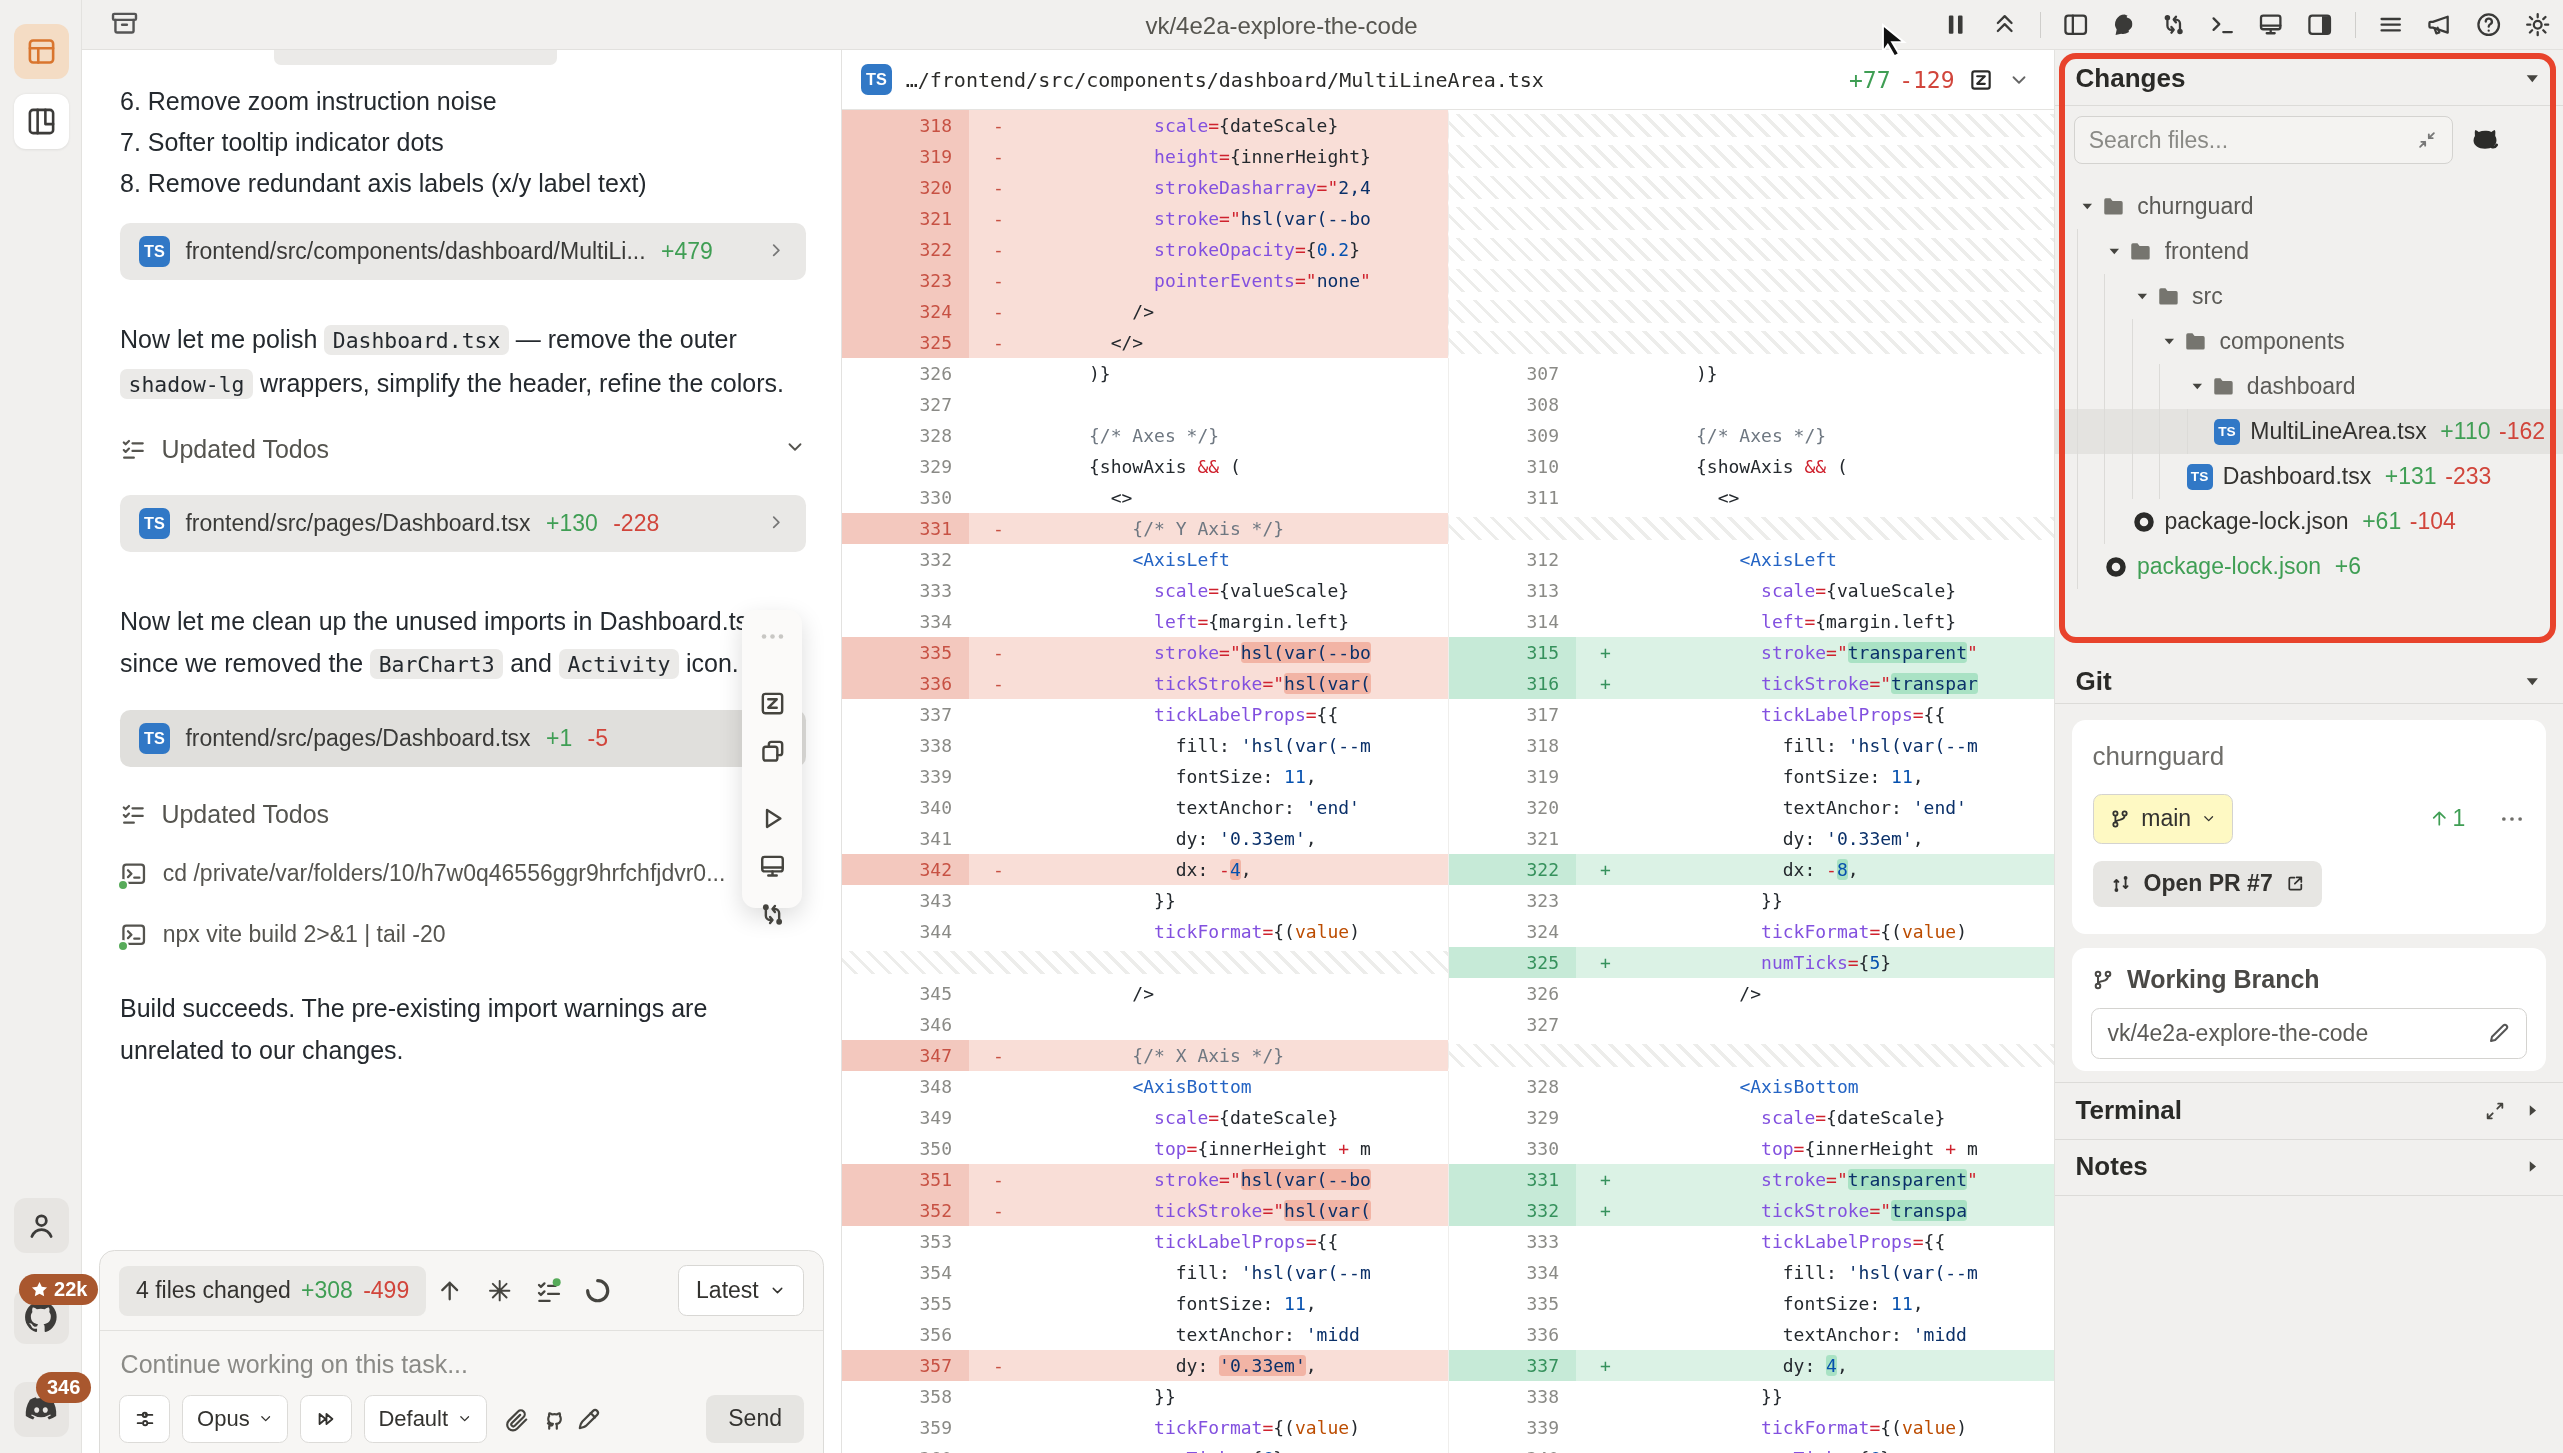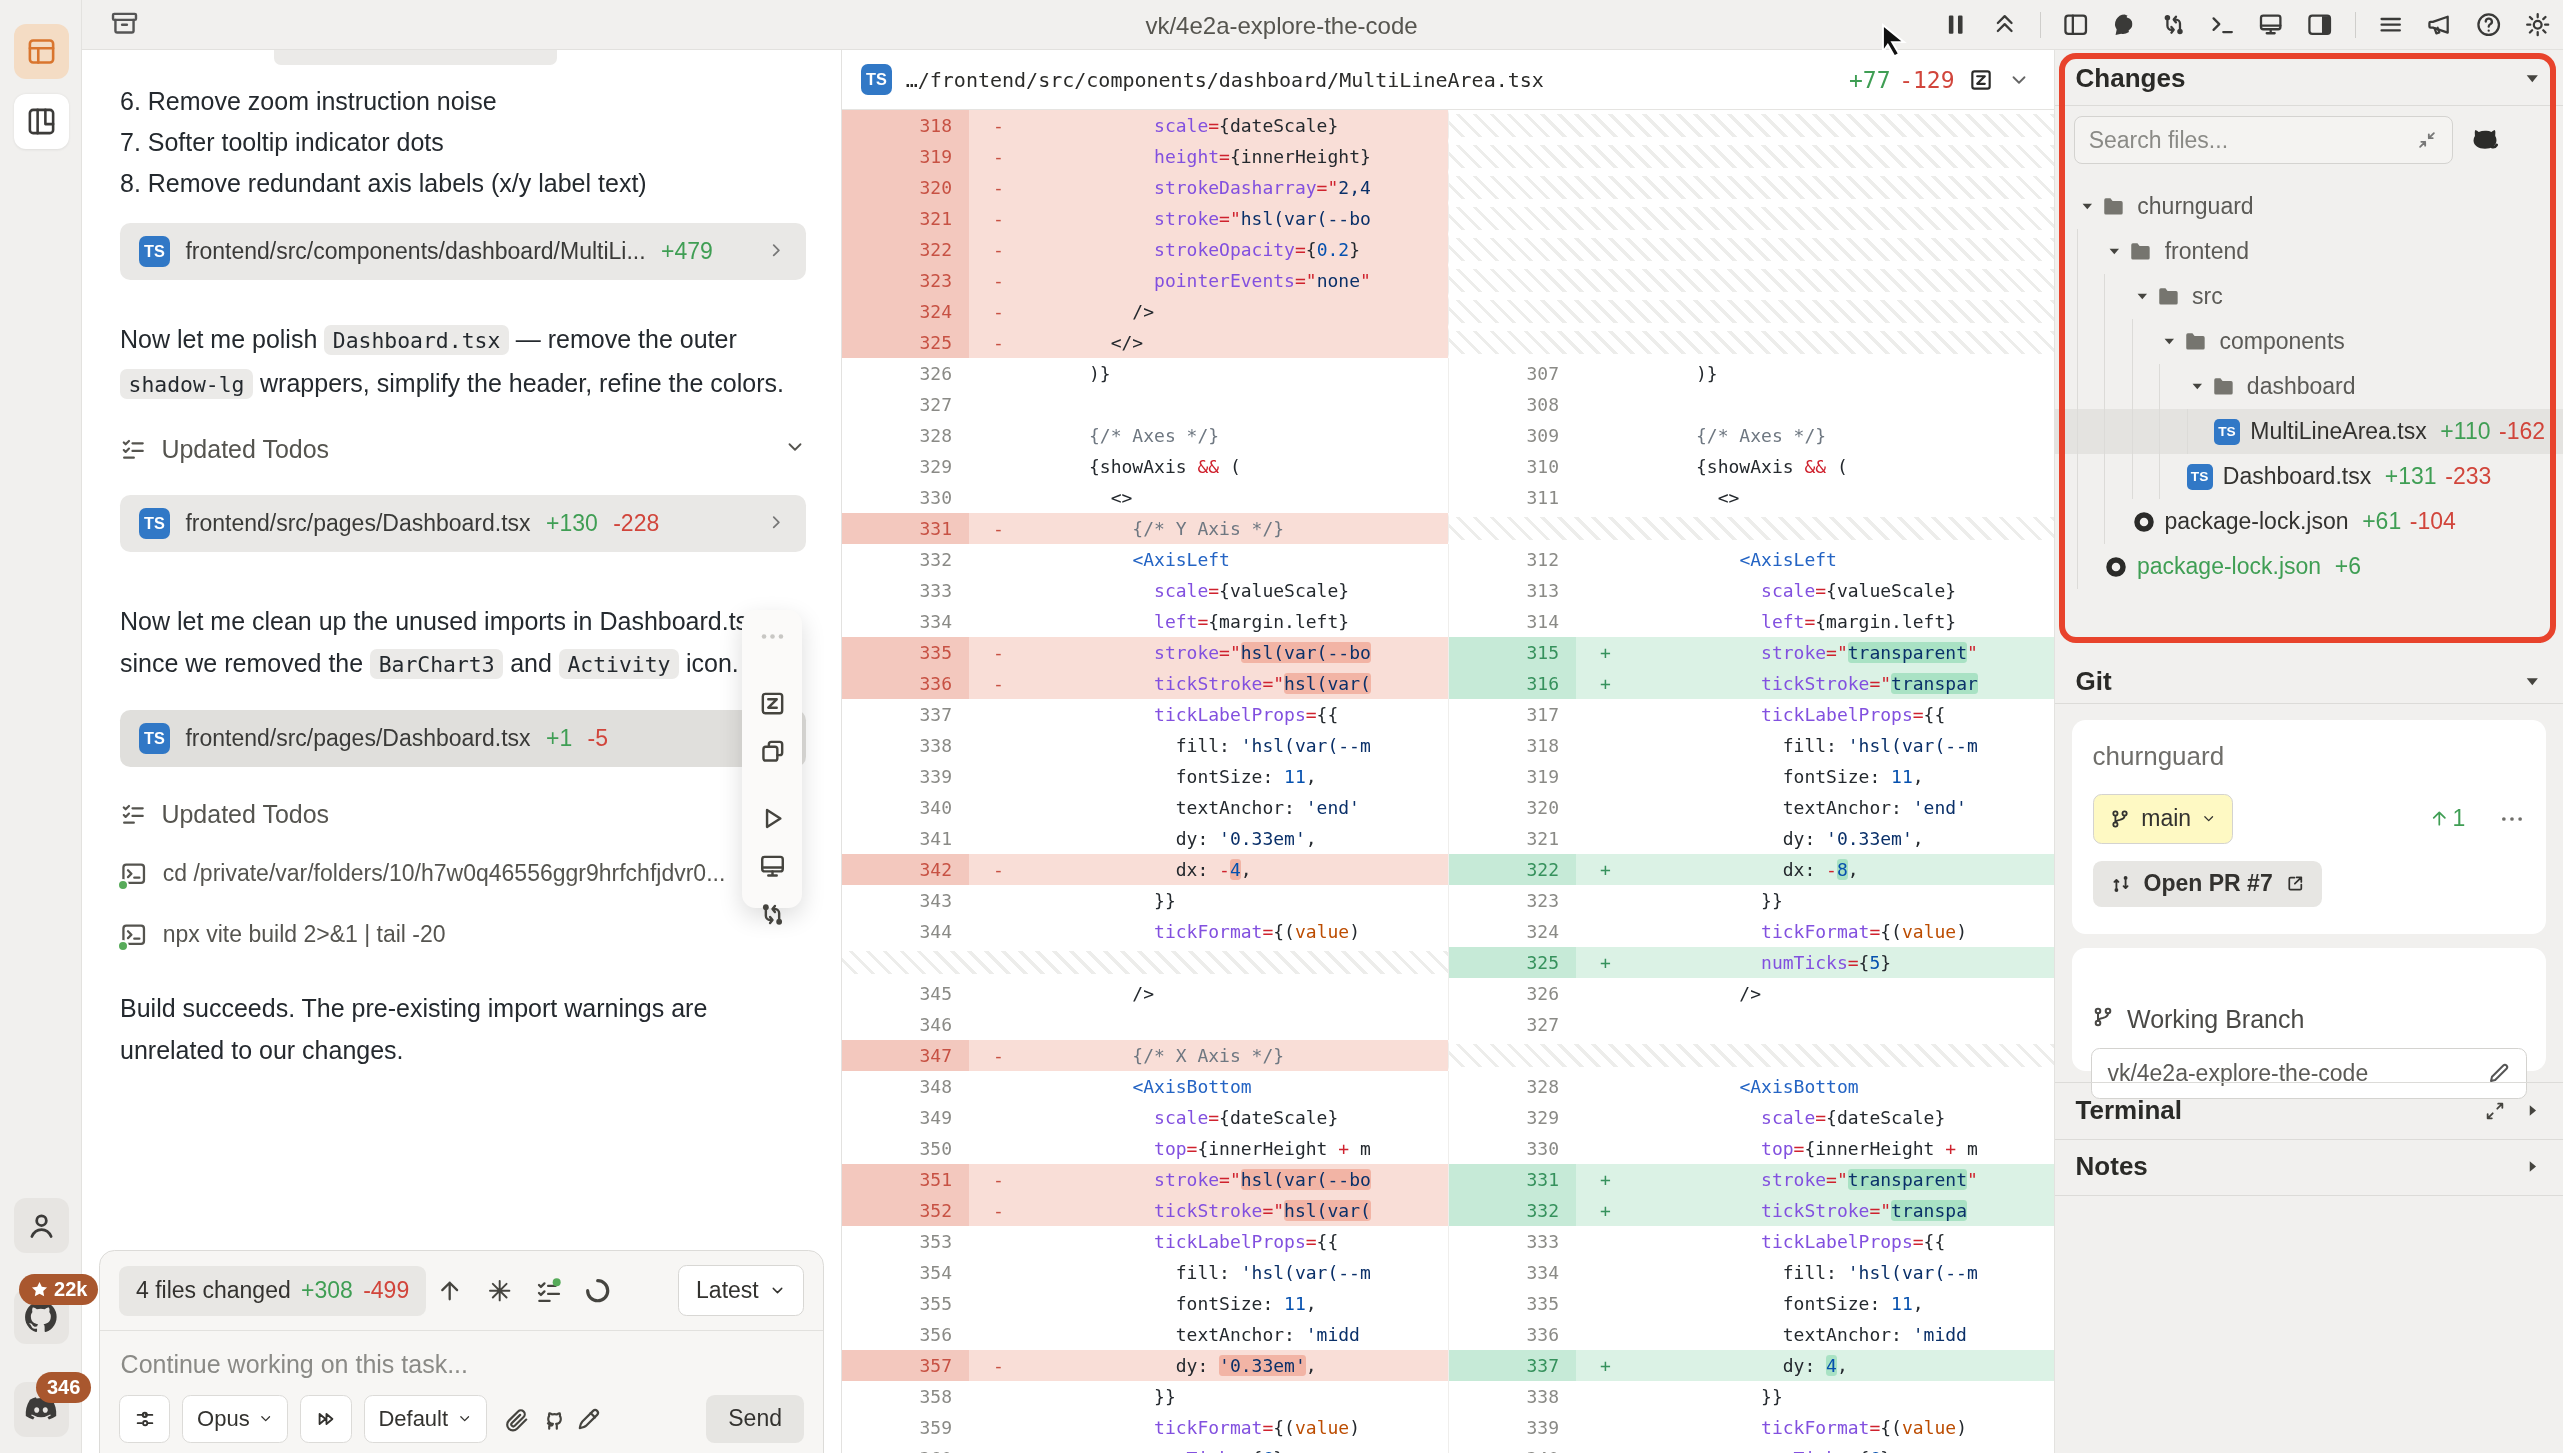--- a/index.html
+++ b/index.html
@@ -123,21 +123,21 @@
   #git-card{top:670px;height:214px;padding:20.6px;}
   #git-repo{font-size:26px;color:#6f6e6a;}
   #git-row{display:flex;align-items:center;margin-top:22px;}
   #branch-btn{height:50px;border:1.7px solid #d4d3d0;border-radius:8.6px;background:#fef9c3;display:flex;align-items:center;
               gap:10.3px;padding:0 15.4px;font-size:23px;color:#33322f;}
   #ahead{margin-left:auto;display:flex;align-items:center;gap:3.4px;color:#3f9e54;font-size:23px;}
   #git-more{margin-left:34px;color:#6f6e6a;display:flex;}
   #pr-btn{margin-top:17px;height:46px;background:#e7e6e3;border-radius:8.6px;display:inline-flex;align-items:center;
           gap:12px;padding:0 17px;font-size:23px;font-weight:bold;color:#33322f;}
   #wb-card{top:898px;height:123px;padding:17px 19px;}
-  #wb-head{display:flex;align-items:flex-start;gap:12px;font-size:25px;font-weight:normal;color:#4a4946;margin-top:40px;}
+  #wb-head{display:flex;align-items:center;gap:12px;font-size:25px;font-weight:bold;color:#4a4946;}
   #wb-input{margin-top:13.7px;height:51px;border:1.7px solid #d4d3d0;border-radius:8.6px;display:flex;align-items:center;
             padding:0 15.4px;font-size:23px;color:#5b5a56;background:#fff;}
   #wb-input .hico{margin-left:auto;color:#555;display:flex;}
 
   #annotation{position:absolute;left:2059px;top:53px;width:497px;height:590px;border:6px solid #e8432c;
               border-radius:17px;pointer-events:none;z-index:9;}
   #cursor{position:absolute;left:1874px;top:20.6px;z-index:10;pointer-events:none;}
 </style>
 </head>
 <body>

